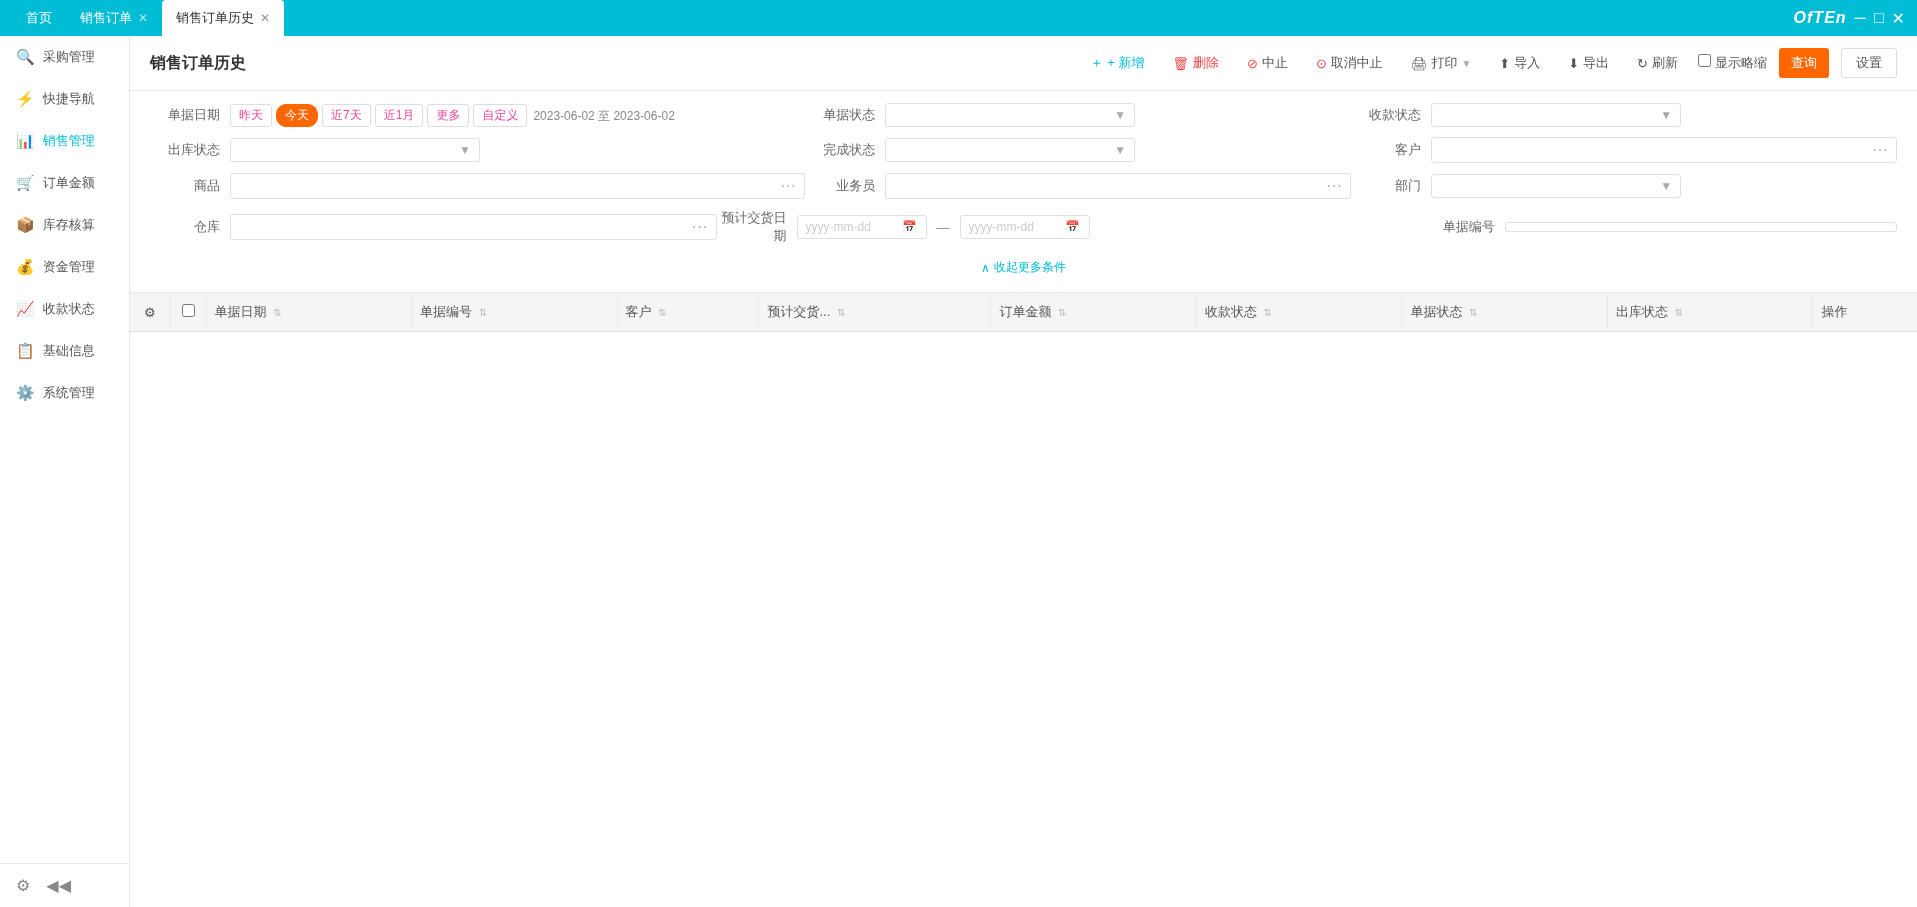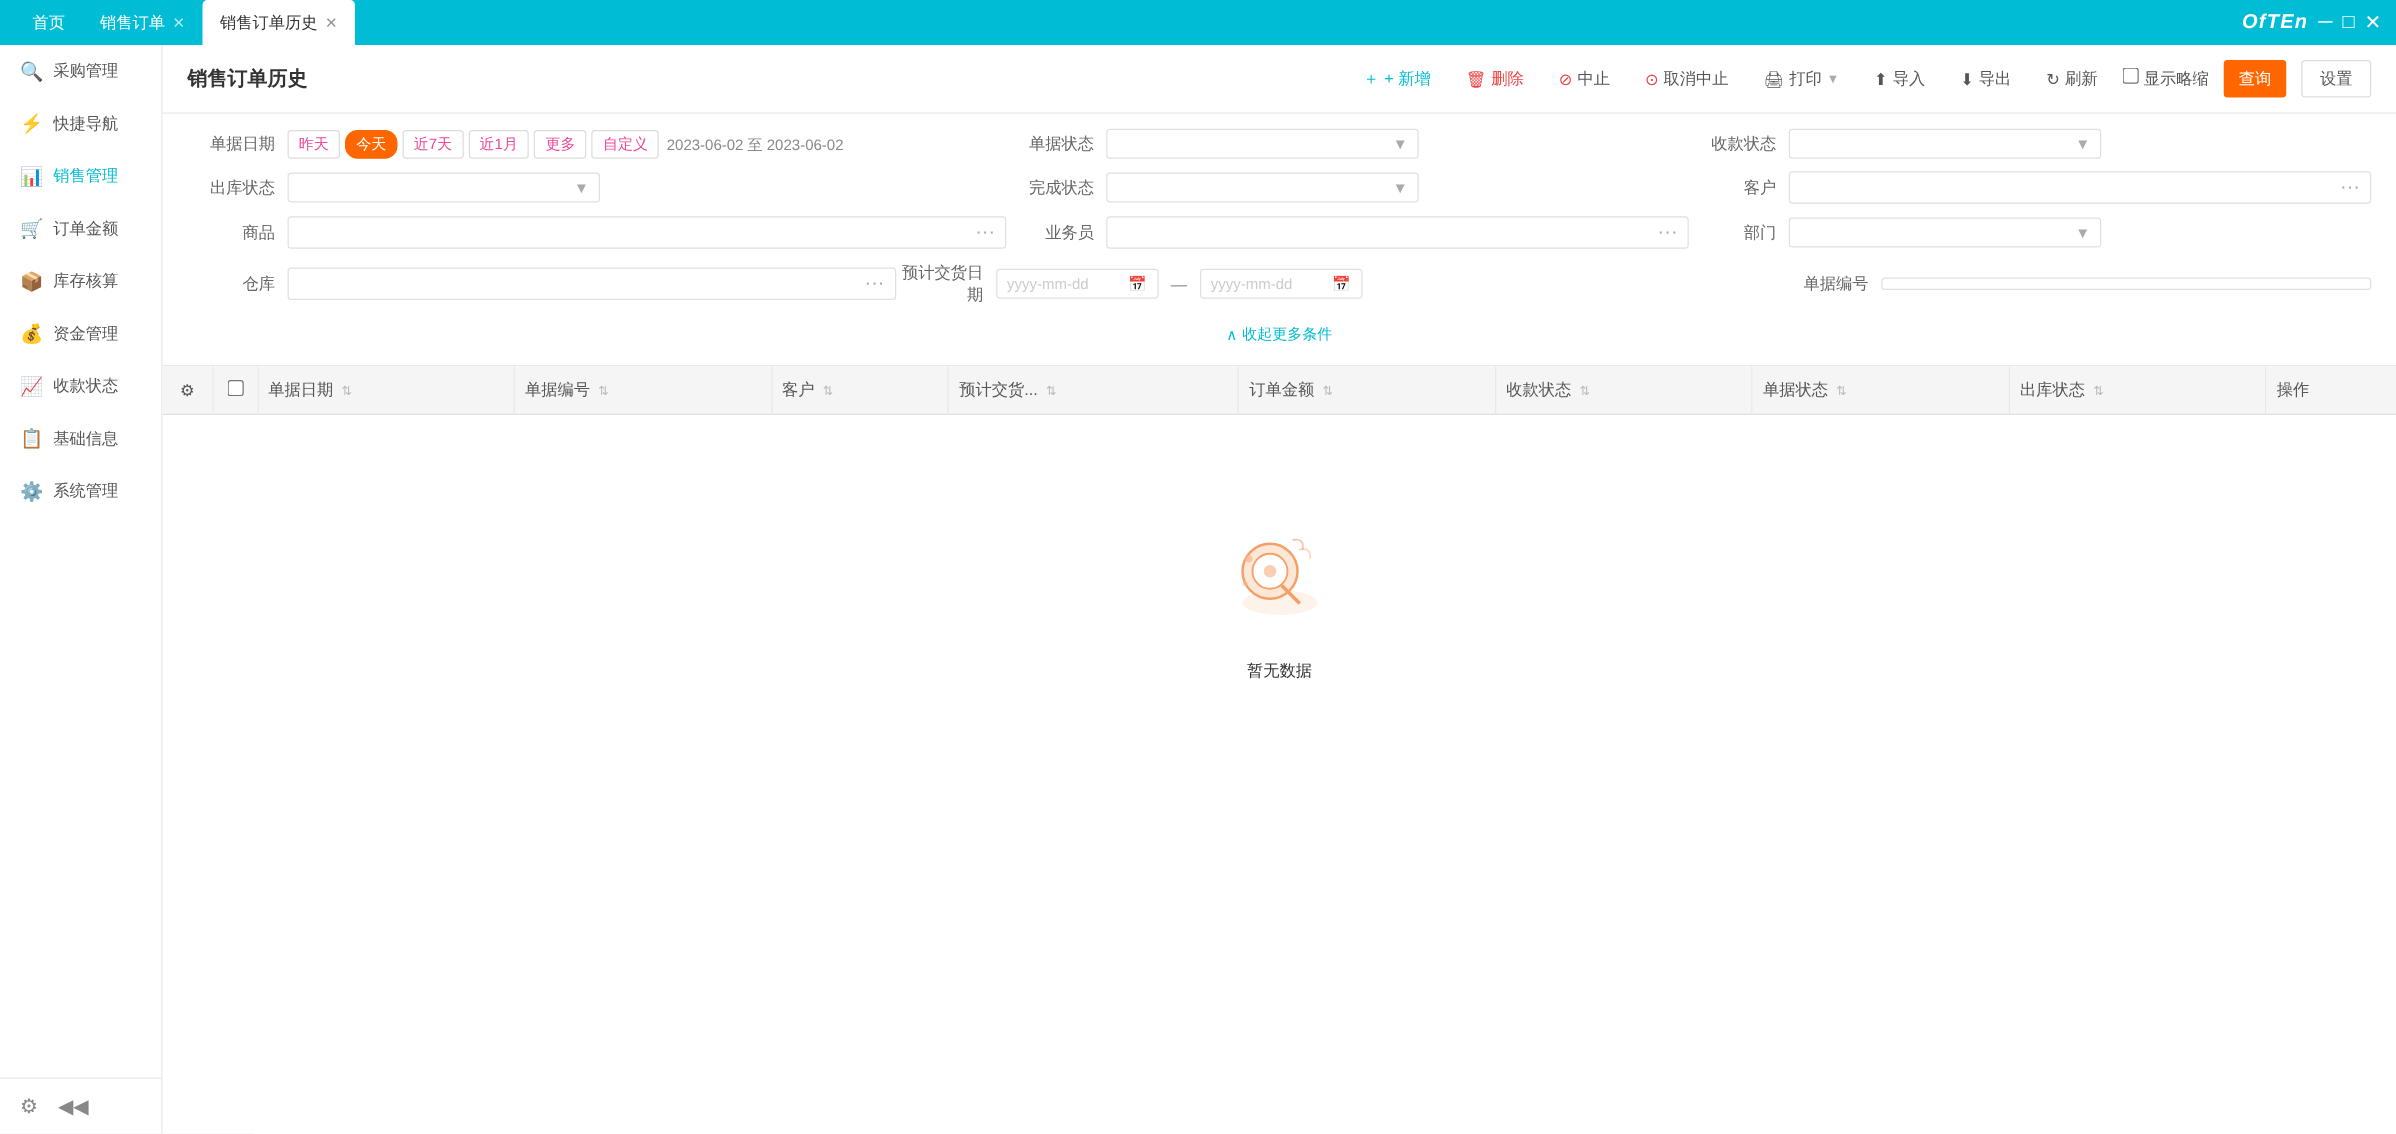--- a/index.html
+++ b/index.html
@@ -351,31 +351,17 @@
             </th>
             <th>
               <span>操作</span>
             </th>
           </tr>
         </thead>
         <tbody>
         </tbody>
       </table>
 
-      <div class="empty-state">
-        <svg class="empty-icon" viewBox="0 0 100 100" xmlns="http://www.w3.org/2000/svg">
-          <ellipse cx="50" cy="70" rx="30" ry="10" fill="#fde8d8" opacity="0.5"></ellipse>
-          <circle cx="42" cy="45" r="22" fill="#fde8d8" stroke="#f4a06a" stroke-width="2"></circle>
-          <circle cx="42" cy="45" r="14" fill="#fff" stroke="#f4a06a" stroke-width="1.5"></circle>
-          <line x1="52" y1="57" x2="65" y2="70" stroke="#f4a06a" stroke-width="3" stroke-linecap="round"></line>
-          <circle cx="42" cy="45" r="5" fill="#f4a06a" opacity="0.5"></circle>
-          <path d="M60 20 Q70 18 68 28" stroke="#f4a06a" stroke-width="1.5" fill="none" opacity="0.6"></path>
-          <path d="M65 28 Q75 25 74 35" stroke="#f4a06a" stroke-width="1.5" fill="none" opacity="0.4"></path>
-          <circle cx="25" cy="35" r="3" fill="#fbb48a" opacity="0.7"></circle>
-          <circle cx="22" cy="55" r="2" fill="#fbb48a" opacity="0.5"></circle>
-        </svg>
-        <span>暂无数据</span>
-      </div>
     </div>
 
 
   </div>
 </div>
 
 </body></html>

